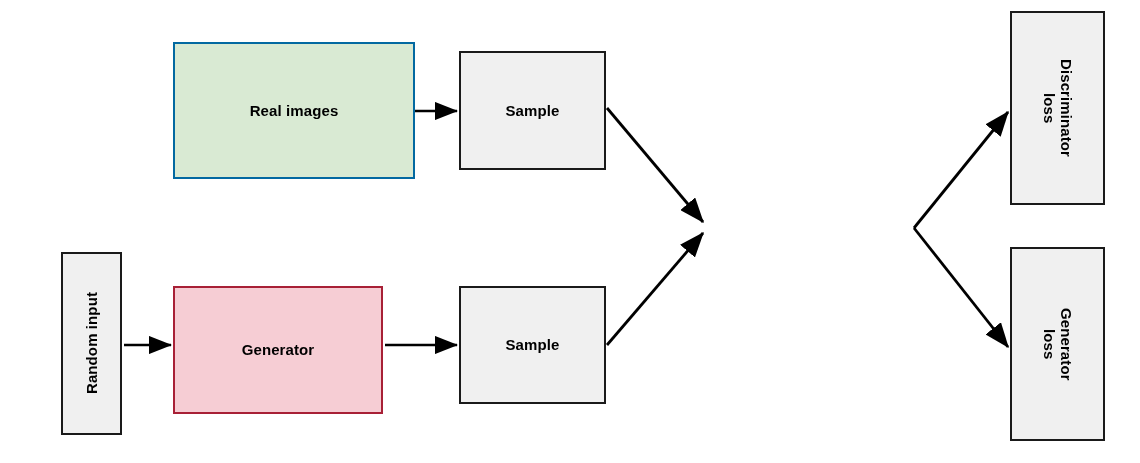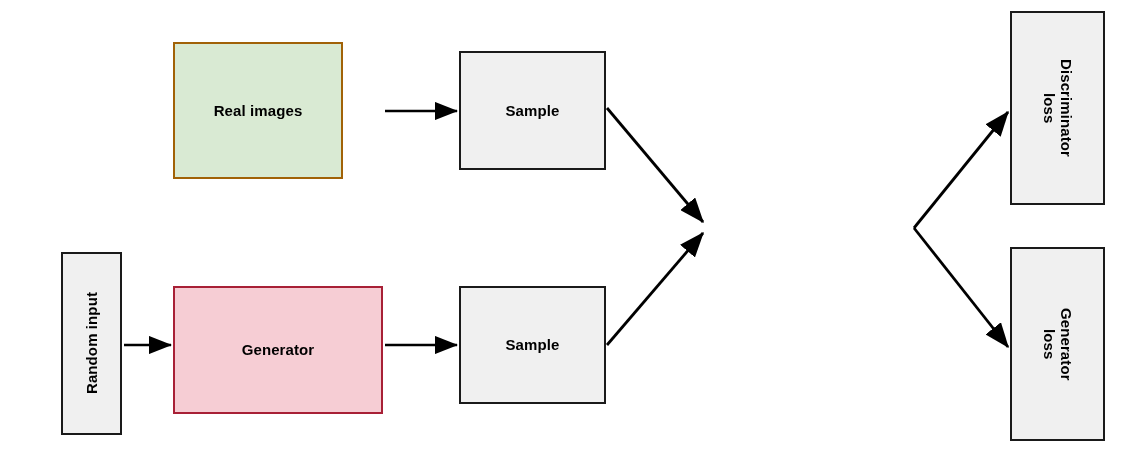--- a/index.html
+++ b/index.html
@@ -26,23 +26,23 @@
   }
   .node .label {
     font-weight: bold;
     color: #000000;
     line-height: 1.18;
     white-space: pre-line;
     letter-spacing: 0.1px;
   }
   
   #node-real-images {
-    left: 173px; top: 42px; width: 170px; height: 137px;
+    left: 173px; top: 42px; width: 242px; height: 137px;
     background: #d9ead3;
-    border: 2px solid #a16207;
+    border: 2px solid #0369a1;
   }
   #node-real-images .label { font-size: 15px; }
 
   #node-sample-real {
     left: 459px; top: 51px; width: 147px; height: 119px;
     background: #f0f0f0;
     border: 2px solid #1a1a1a;
   }
   #node-sample-real .label { font-size: 15px; }
 

